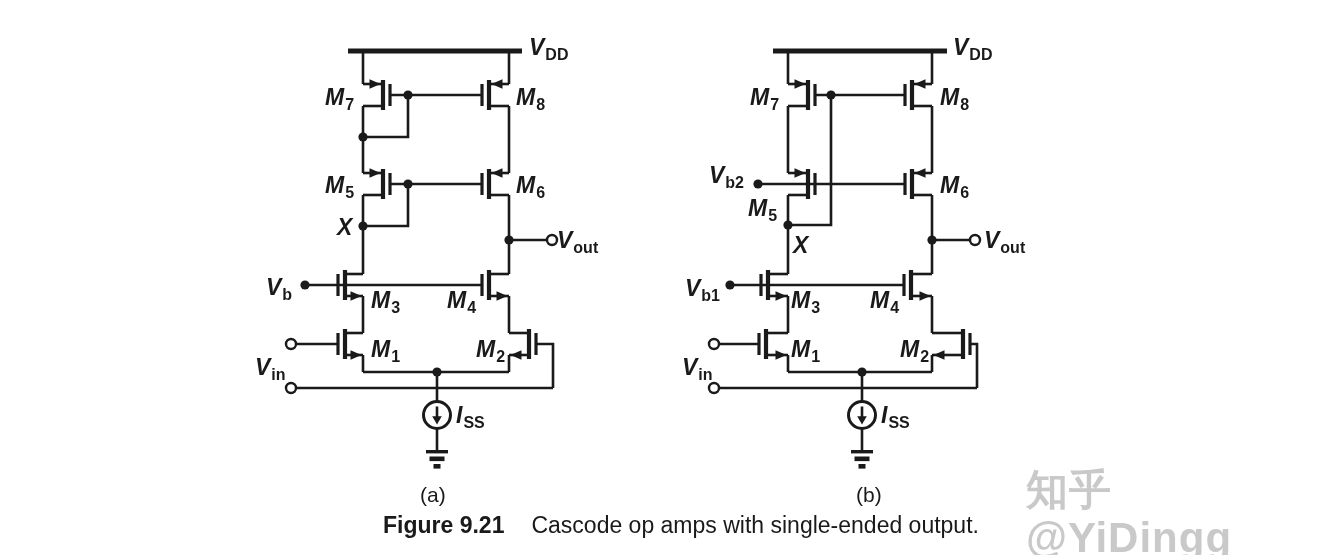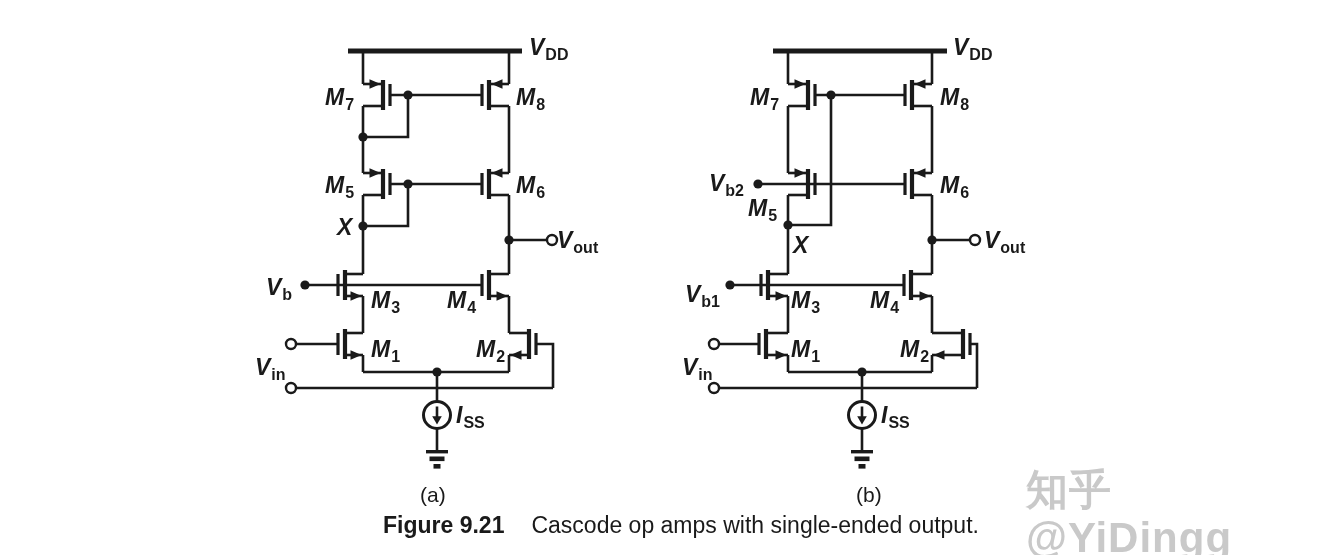--- a/index.html
+++ b/index.html
@@ -236,26 +236,26 @@
   <span class="lbl" style="left:447px;top:289px"><span>M</span><span class="sub">4</span></span>
   <span class="lbl" style="left:371px;top:338px"><span>M</span><span class="sub">1</span></span>
   <span class="lbl" style="left:476px;top:338px"><span>M</span><span class="sub">2</span></span>
   <span class="lbl" style="left:255px;top:356px"><span>V</span><span class="sub">in</span></span>
   <span class="lbl" style="left:456px;top:404px"><span>I</span><span class="sub">SS</span></span>
   <span class="sublabel" style="left:420px;top:484px">(a)</span>
 
   <span class="lbl" style="left:953px;top:36px"><span>V</span><span class="sub">DD</span></span>
   <span class="lbl" style="left:750px;top:86px"><span>M</span><span class="sub">7</span></span>
   <span class="lbl" style="left:940px;top:86px"><span>M</span><span class="sub">8</span></span>
-  <span class="lbl" style="left:709px;top:172px"><span>V</span><span class="sub">b2</span></span>
+  <span class="lbl" style="left:709px;top:164px"><span>V</span><span class="sub">b2</span></span>
   <span class="lbl" style="left:748px;top:197px"><span>M</span><span class="sub">5</span></span>
   <span class="lbl" style="left:940px;top:174px"><span>M</span><span class="sub">6</span></span>
   <span class="lbl" style="left:793px;top:234px"><span>X</span><span class="sub"></span></span>
   <span class="lbl" style="left:984px;top:229px"><span>V</span><span class="sub">out</span></span>
-  <span class="lbl" style="left:685px;top:283px"><span>V</span><span class="sub">b1</span></span>
+  <span class="lbl" style="left:685px;top:277px"><span>V</span><span class="sub">b1</span></span>
   <span class="lbl" style="left:791px;top:289px"><span>M</span><span class="sub">3</span></span>
   <span class="lbl" style="left:870px;top:289px"><span>M</span><span class="sub">4</span></span>
   <span class="lbl" style="left:791px;top:338px"><span>M</span><span class="sub">1</span></span>
   <span class="lbl" style="left:900px;top:338px"><span>M</span><span class="sub">2</span></span>
   <span class="lbl" style="left:682px;top:356px"><span>V</span><span class="sub">in</span></span>
   <span class="lbl" style="left:881px;top:404px"><span>I</span><span class="sub">SS</span></span>
   <span class="sublabel" style="left:856px;top:484px">(b)</span>
 
   <div class="caption">
     <span class="fig">Figure 9.21</span><span>Cascode op amps with single-ended output.</span>

